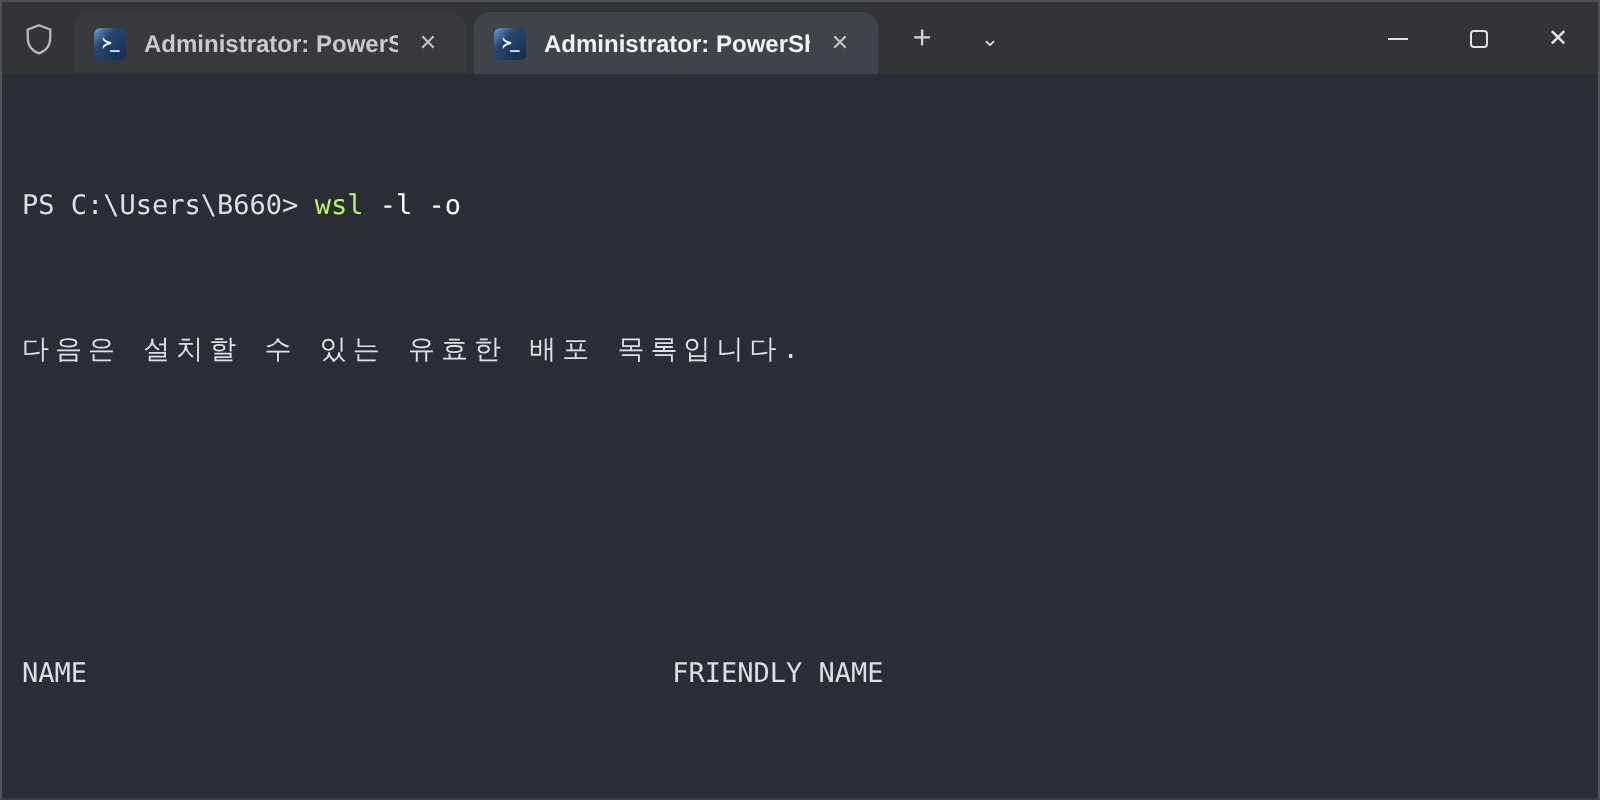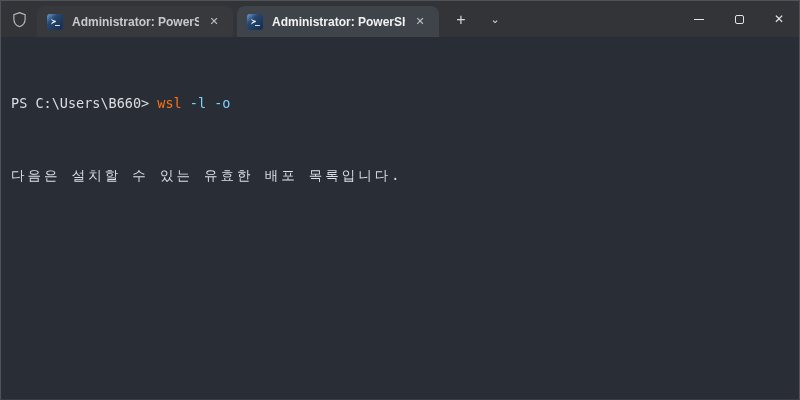--- a/index.html
+++ b/index.html
@@ -70,22 +70,22 @@
     position: absolute; top: 36px; left: 0; right: 0; bottom: 0;
     background: #292d36;
     padding: 3px 10px 0 10px;
     font-family: "DejaVu Sans Mono", monospace;
     font-size: 13.5px; line-height: 18px;
     color: #dcdfe4;
     white-space: pre;
     cursor: text;
   }
   .tline { height: 18px; }
-  .cmd   { color: #f97316; }
-  .arg   { color: #7dd3fc; }
+  .cmd   { color: #bef264; }
+  .arg   { color: #ffffff; }
   .ko    { letter-spacing: 3px; margin-top: 24px; }
   .col-name { display: inline-block; width: 40ch; }
 </style>
 </head>
 <body>
 
 <div class="window">
 
   <div class="titlebar">
     <div class="shield-wrap">
@@ -122,19 +122,20 @@
 
   <div class="content">
 
     <div class="tline"><span>PS C:\Users\B660&gt; </span><span class="cmd">wsl</span><span class="arg"> -l -o</span></div>
 
     <div class="tline"><span class="ko">다음은 설치할 수 있는 유효한 배포 목록입니다.</span></div>
 
 
     <div class="tline"></div>
 
+    <div class="tline"><span class="col-name">NAME</span><span>FRIENDLY NAME</span></div>
 
     
 
     
 
   </div>
 </div>
 
 </body></html>

